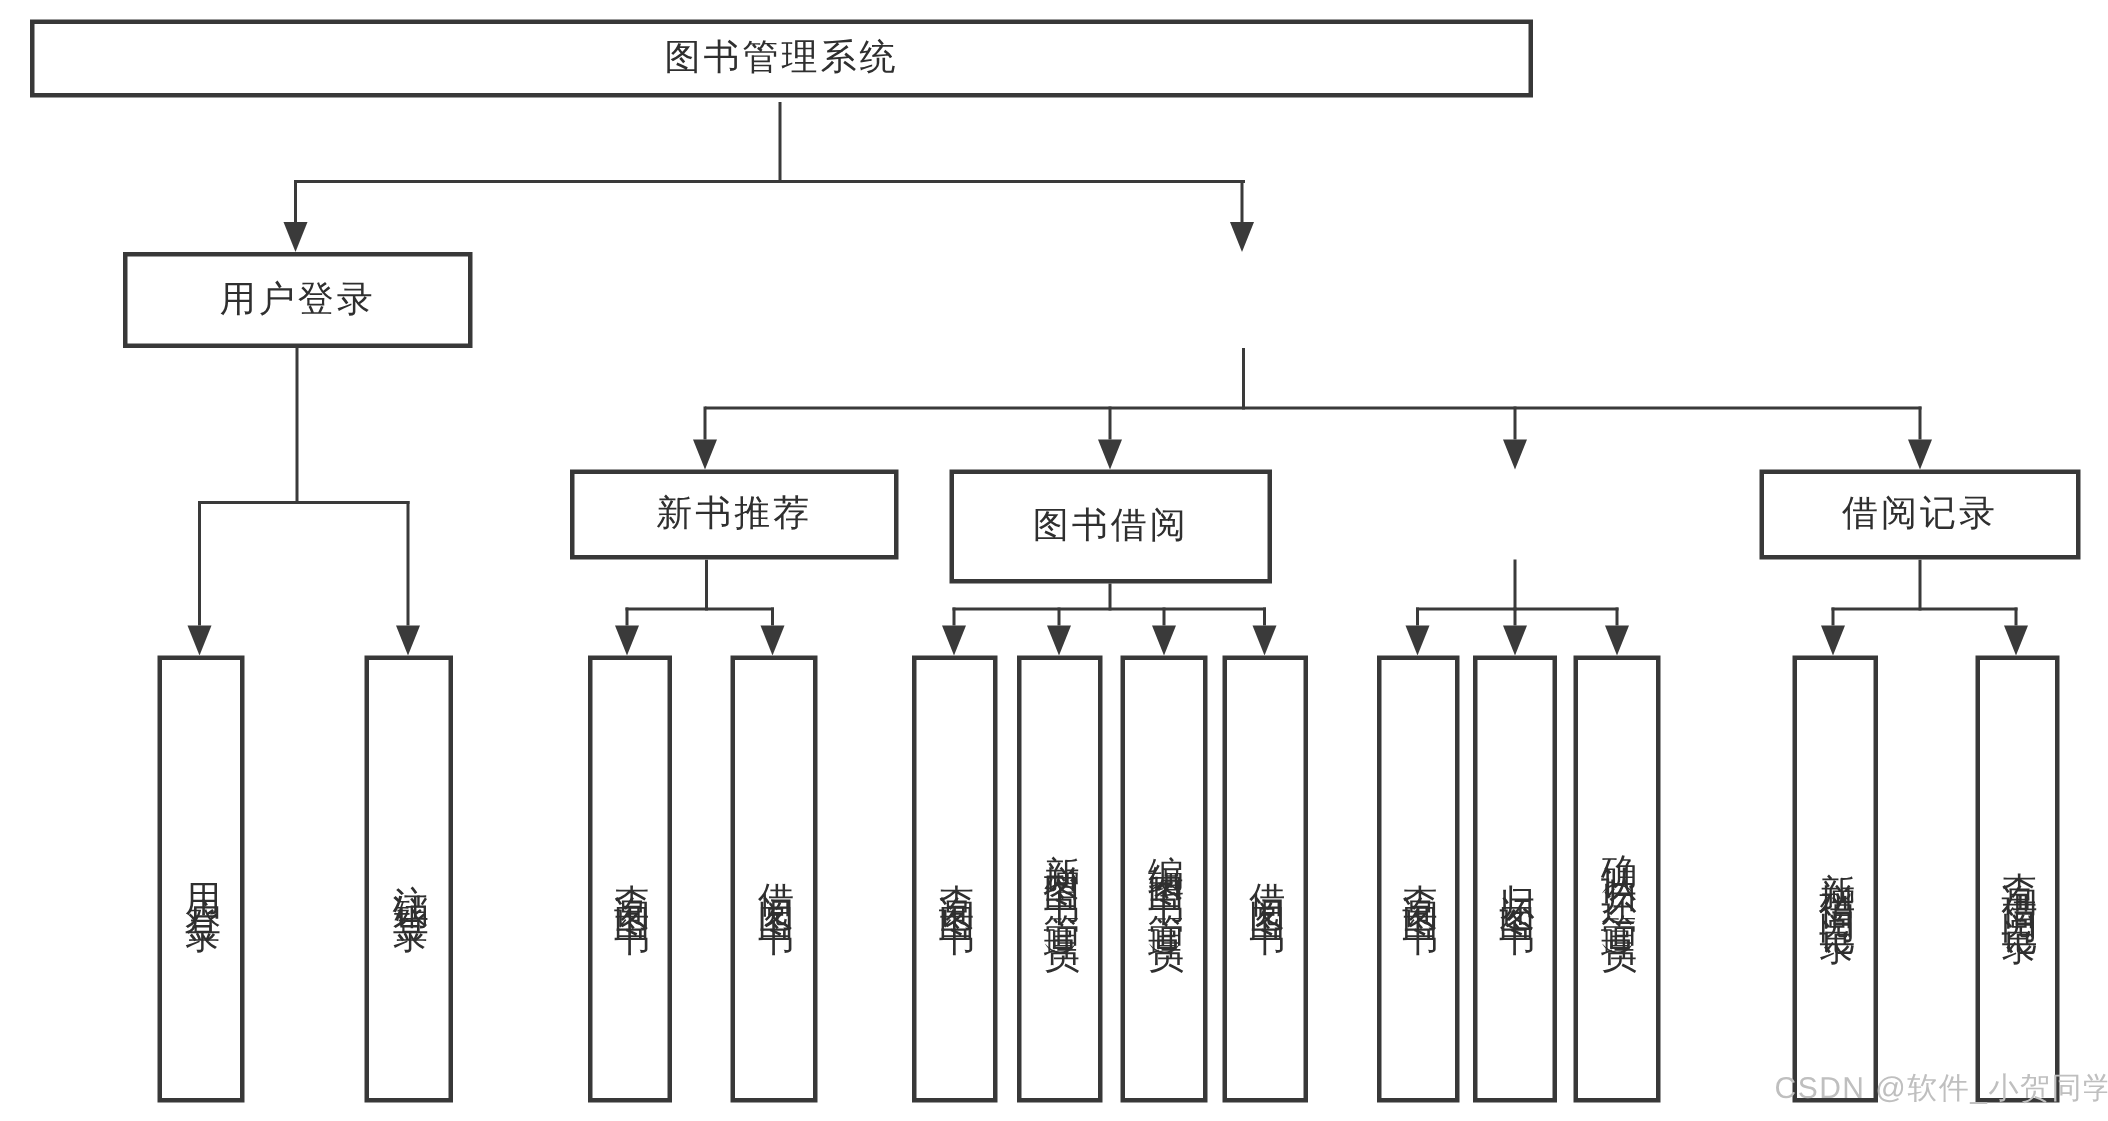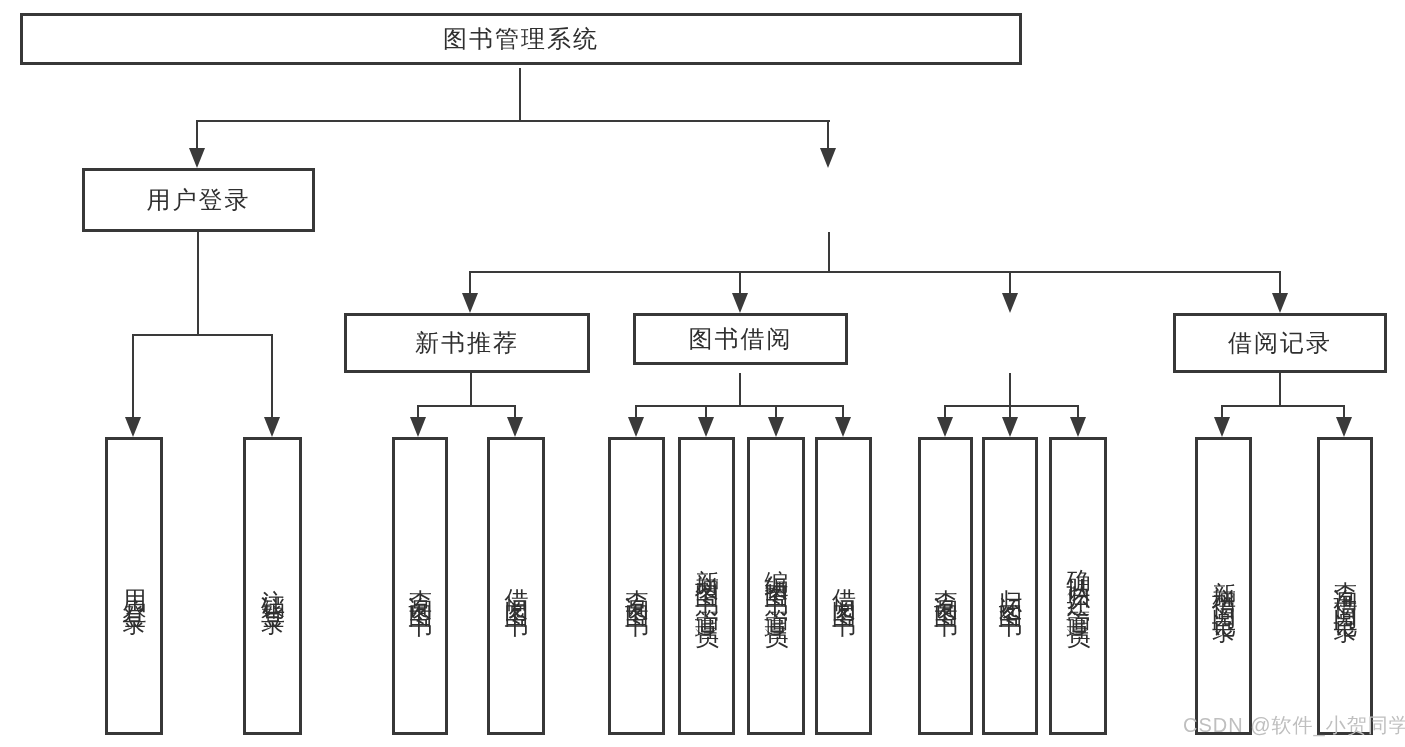--- a/index.html
+++ b/index.html
@@ -23,22 +23,22 @@
     border-top:20px solid #3a3a3a;
   }
   .watermark {
     position:absolute; left:1183px; top:712px; font-size:20px;
     color:#bfbfbf; letter-spacing:1px; white-space:nowrap;
   }
   
   #n-root        { left:20px;   top:13px;  width:1002px; height:52px; }
   #n-login       { left:82px;   top:168px; width:233px;  height:64px; }
   #n-mgmt        { left:712px;  top:168px; width:235px;  height:64px; }
-  #n-newbook     { left:344px;  top:313px; width:246px;  height:60px; }
-  #n-borrow      { left:633px;  top:313px; width:215px;  height:52px; }
+  #n-newbook     { left:380px;  top:313px; width:219px;  height:60px; }
+  #n-borrow      { left:633px;  top:313px; width:215px;  height:76px; }
   #n-current     { left:903px;  top:313px; width:214px;  height:60px; }
   #n-records     { left:1173px; top:313px; width:214px;  height:60px; }
   .leaf          { top:437px; height:298px; }
   #lf-1  { left:105px;  width:58px; }
   #lf-2  { left:243px;  width:59px; }
   #lf-3  { left:392px;  width:56px; }
   #lf-4  { left:487px;  width:58px; }
   #lf-5  { left:608px;  width:57px; }
   #lf-6  { left:678px;  width:57px; }
   #lf-7  { left:747px;  width:58px; }

